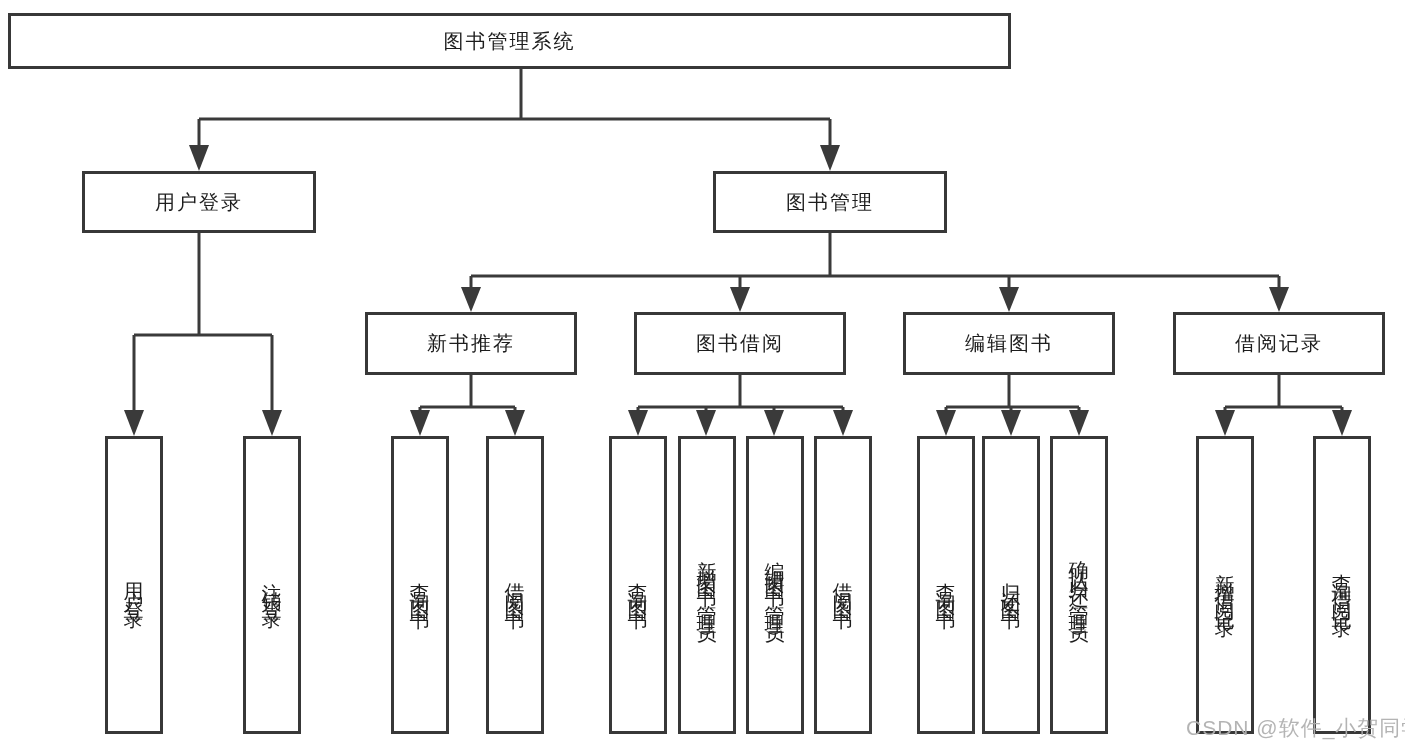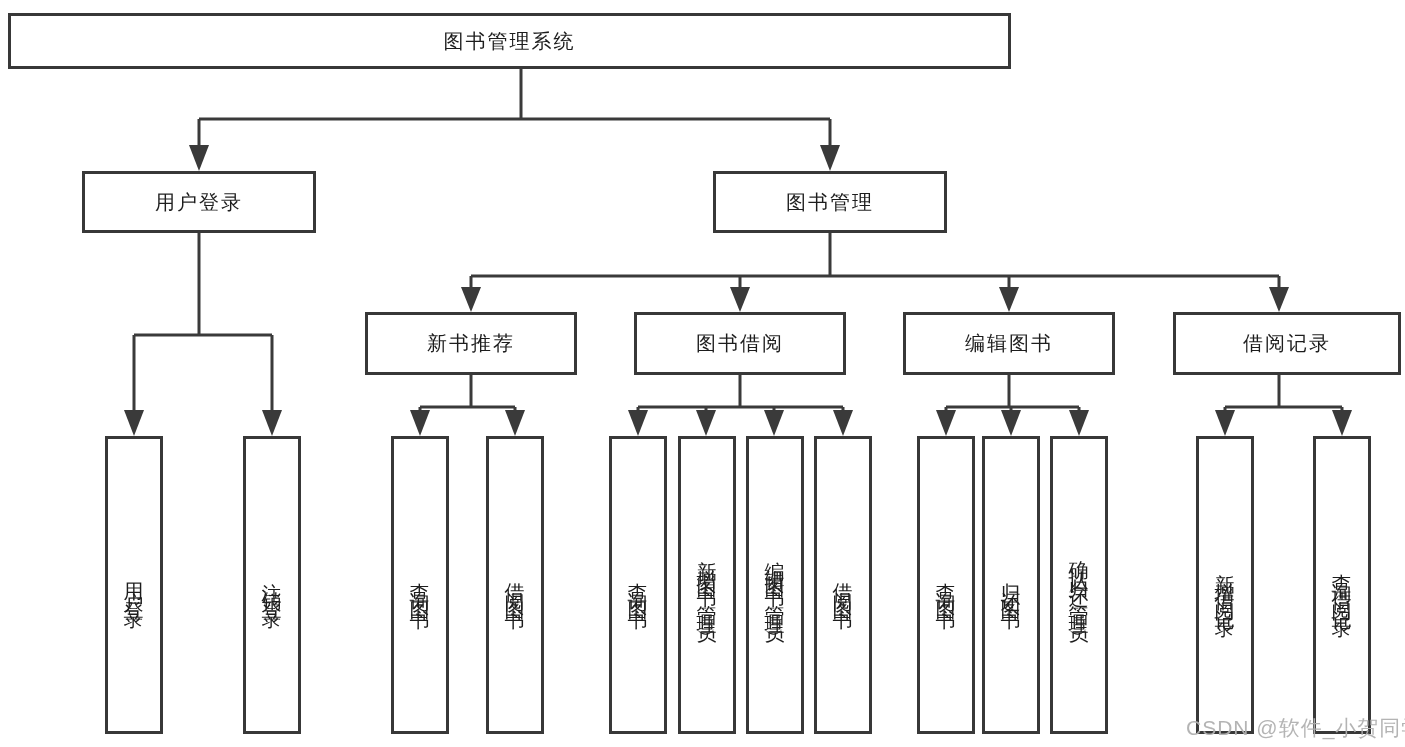--- a/index.html
+++ b/index.html
@@ -134,21 +134,21 @@
 
   <div class="box hbox" style="left:365px; top:312px; width:212px; height:63px;">
     <span class="label">新书推荐</span>
   </div>
   <div class="box hbox" style="left:634px; top:312px; width:212px; height:63px;justify-content:center;">
     <span class="label">图书借阅</span>
   </div>
   <div class="box hbox" style="left:903px; top:312px; width:212px; height:63px;">
     <span class="label">编辑图书</span>
   </div>
-  <div class="box hbox" style="left:1173px; top:312px; width:228px; height:63px;">
+  <div class="box hbox" style="left:1173px; top:312px; width:212px; height:63px;">
     <span class="label">借阅记录</span>
   </div>
 
   <div class="box vbox" style="left:105px; top:436px; width:58px; height:298px;">
     <span class="label">用户登录</span>
   </div>
   <div class="box vbox" style="left:243px; top:436px; width:58px; height:298px;">
     <span class="label">注销登录</span>
   </div>
 

